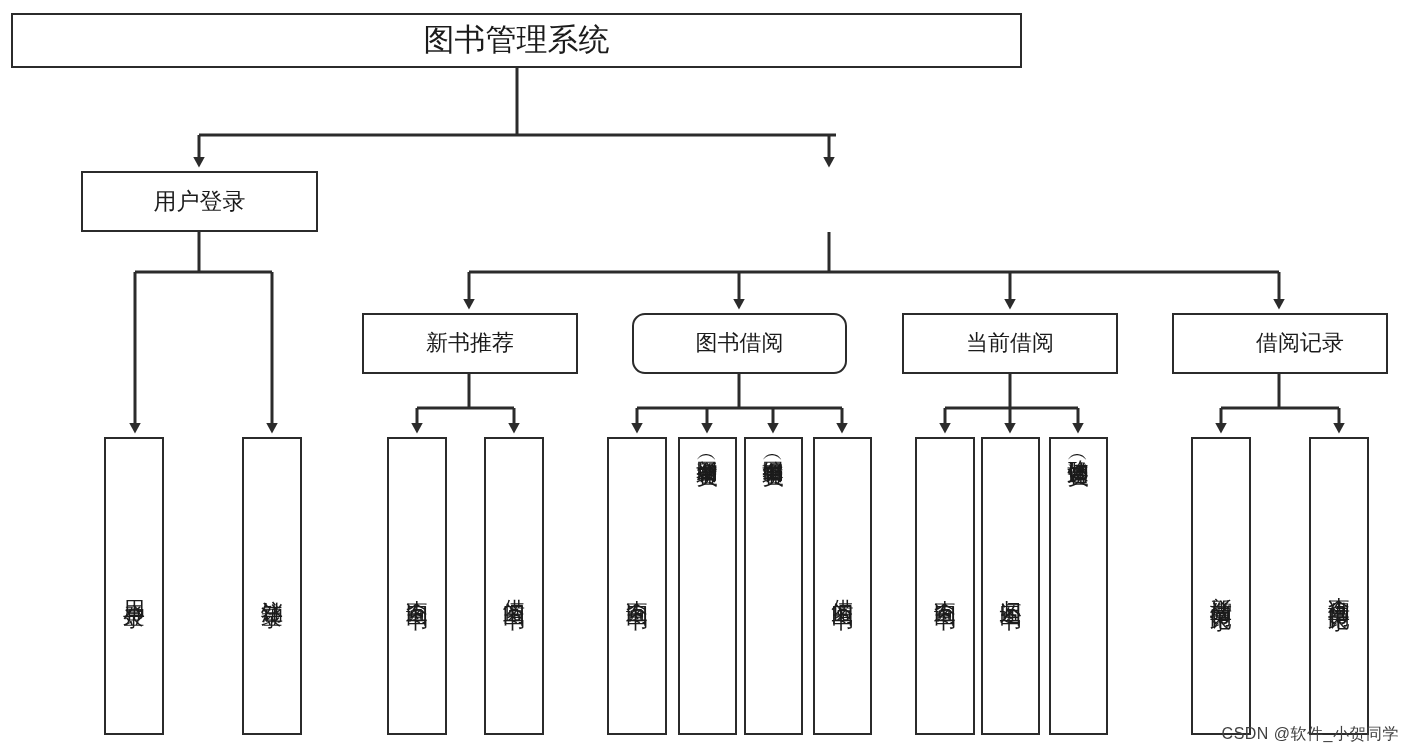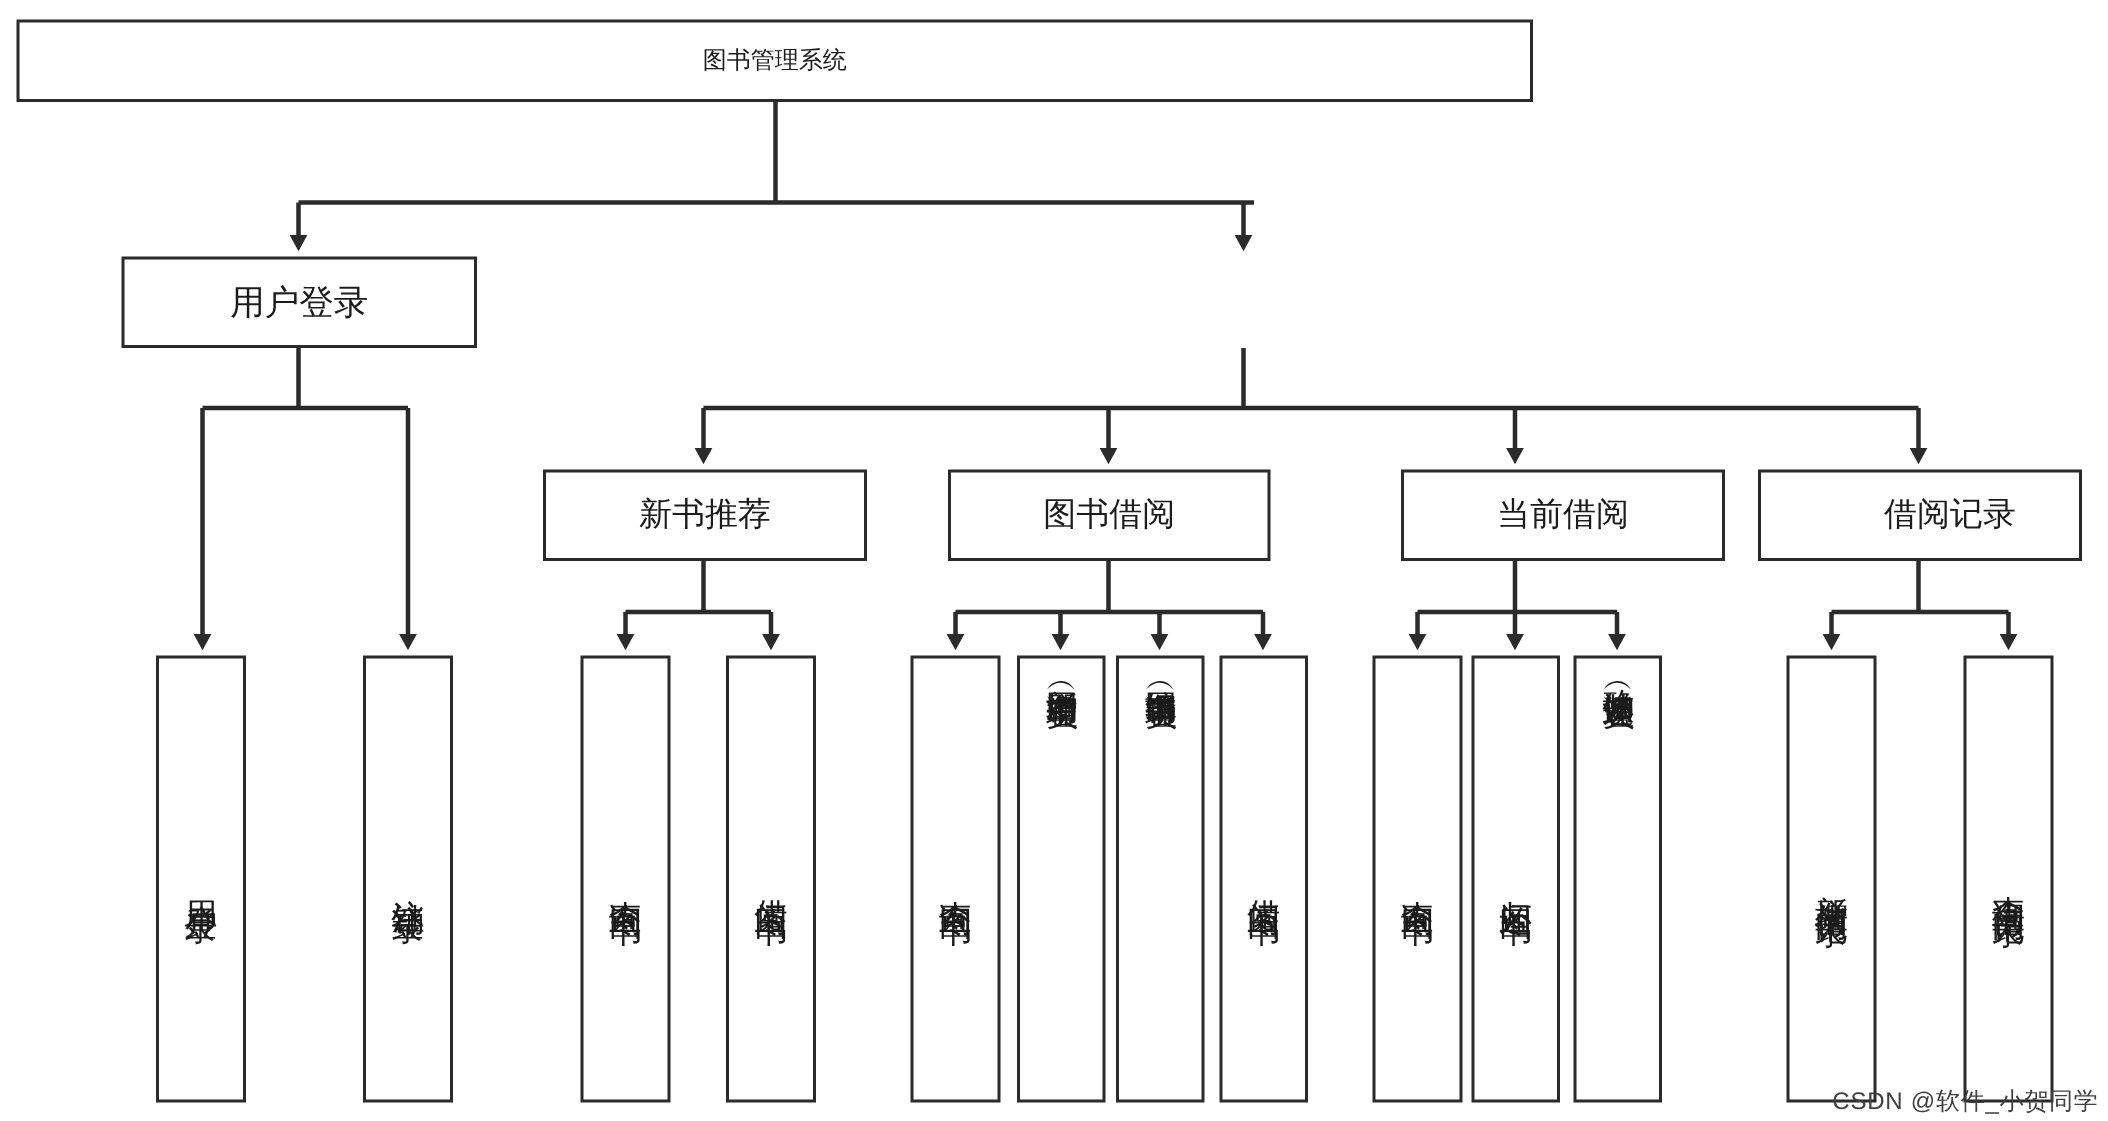--- a/index.html
+++ b/index.html
@@ -37,21 +37,21 @@
     display: flex;
     align-items: center;
     justify-content: center;
   }
   .node-label {
     color: #1b1b1b;
     text-align: center;
     line-height: 1.12;
     white-space: nowrap;
   }
-  .level0 .node-label { font-size: 16px; }
+  .level0 .node-label { font-size: 31px; }
   .level1 .node-label { font-size: 23px; }
   .level2 .node-label { font-size: 22px; }
   .leaf-box {
     position: absolute;
     box-sizing: border-box;
     background: #ffffff;
     border: 2px solid #2b2b2b;
     display: flex;
     align-items: center;
     justify-content: center;
@@ -137,24 +137,24 @@
     <span class="node-label">图书管理系统</span>
   </div>
 
   <div class="node-box level1" style="left:81px; top:171px; width:237px; height:61px;">
     <span class="node-label">用户登录</span>
   </div>
 
   <div class="node-box level2" style="left:362px; top:313px; width:216px; height:61px;">
     <span class="node-label">新书推荐</span>
   </div>
-  <div class="node-box level2" style="left:632px; top:313px; width:215px; height:61px;">
+  <div class="node-box level2" style="left:632px; top:313px; width:215px; height:61px;border-radius:13px;">
     <span class="node-label">图书借阅</span>
   </div>
-  <div class="node-box level2" style="left:902px; top:313px; width:216px; height:61px;margin-left:32px;">
+  <div class="node-box level2" style="left:902px; top:313px; width:216px; height:61px;">
     <span class="node-label">当前借阅</span>
   </div>
   <div class="node-box level2" style="left:1172px; top:313px; width:216px; height:61px;padding-left:40px;">
     <span class="node-label">借阅记录</span>
   </div>
 
   <div class="leaf-box" style="left:104px; top:437px; width:60px; height:298px;">
     <span class="leaf-label">用户登录</span>
   </div>
   <div class="leaf-box" style="left:242px; top:437px; width:60px; height:298px;">

